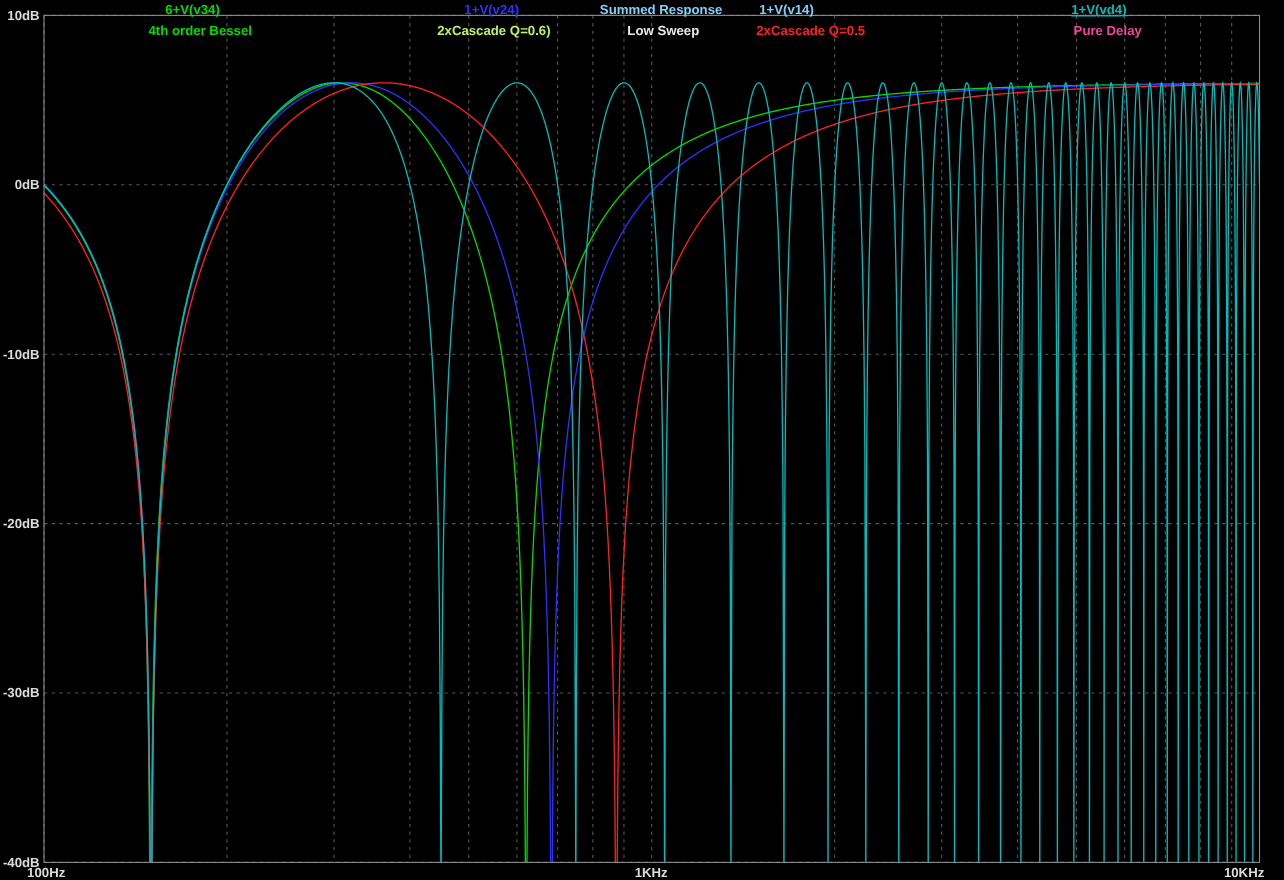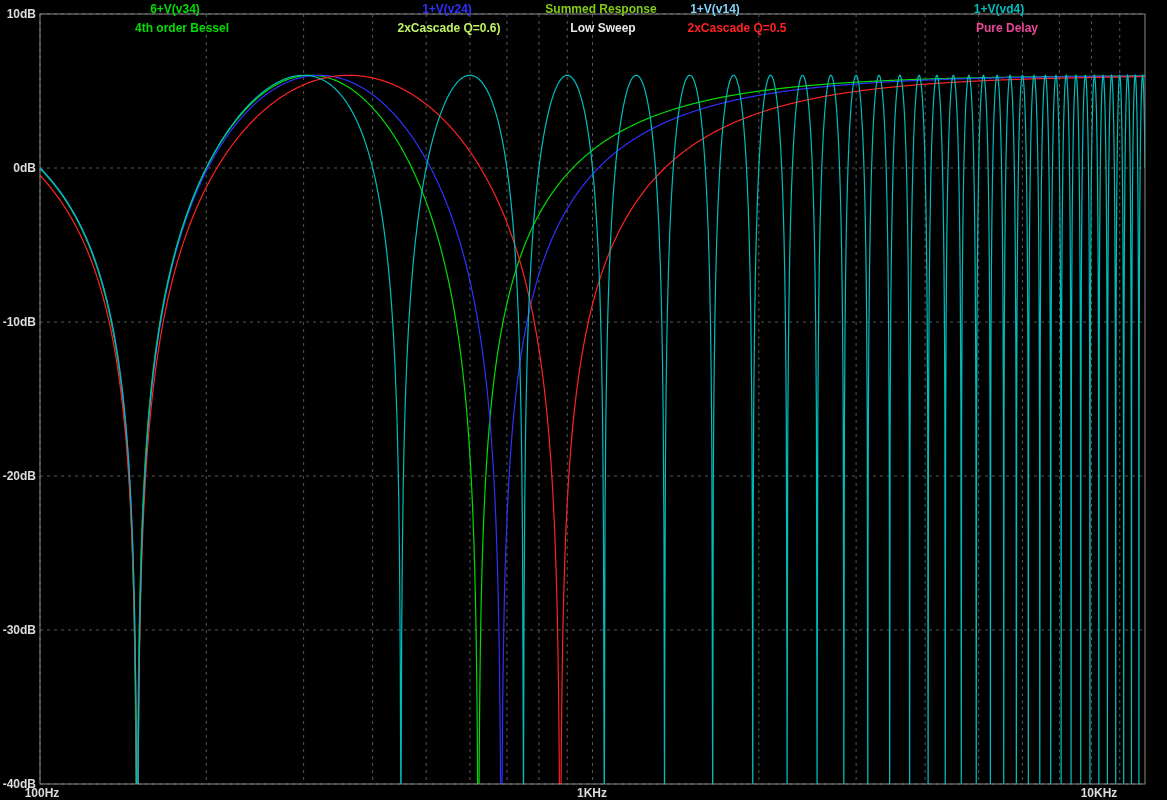--- a/index.html
+++ b/index.html
@@ -62,31 +62,31 @@
 
   <div class="axis-label ylab" style="top:7px">10dB</div>
   <div class="axis-label ylab" style="top:161px">0dB</div>
   <div class="axis-label ylab" style="top:315px">-10dB</div>
   <div class="axis-label ylab" style="top:469px">-20dB</div>
   <div class="axis-label ylab" style="top:623px">-30dB</div>
   <div class="axis-label ylab" style="top:777px">-40dB</div>
 
   <div class="axis-label xlab" style="left:42px">100Hz</div>
   <div class="axis-label xlab" style="left:592px">1KHz</div>
-  <div class="axis-label xlab" style="left:1099px">10KHz</div>
+  <div class="axis-label xlab" style="left:1131px">10KHz</div>
 
   <div>
     <span class="lg r1" style="left: 175px; color: rgb(0, 221, 0);">6+V(v34)</span>
     <span class="lg r2" style="left: 182px; color: rgb(0, 221, 0);">4th order Bessel</span>
 
     <span class="lg r1" style="left: 447px; color: rgb(48, 48, 255);">1+V(v24)</span>
     <span class="lg r2" style="left: 449px; color: #bef264;">2xCascade Q=0.6)</span>
 
-    <span class="lg r1" style="left: 601px; color: #84cc16;">Summed Response</span>
+    <span class="lg r1" style="left: 601px; color: #7dd3fc;">Summed Response</span>
     <span class="lg r2" style="left: 603px; color: rgb(232, 232, 232);">Low Sweep</span>
 
     <span class="lg r1" style="left: 715px; color: #7dd3fc;">1+V(v14)</span>
     <span class="lg r2" style="left: 737px; color: rgb(255, 34, 34);">2xCascade Q=0.5</span>
 
-    <span class="lg r1" style="left: 999px; color: rgb(0, 189, 189);">1+V(vd4)</span>
+    <span class="lg r1" style="left: 999px; color: rgb(0, 189, 189); text-decoration: underline;">1+V(vd4)</span>
     <span class="lg r2" style="left: 1007px; color: #ec4899;">Pure Delay</span>
   </div>
 </div>
 
 </body></html>

